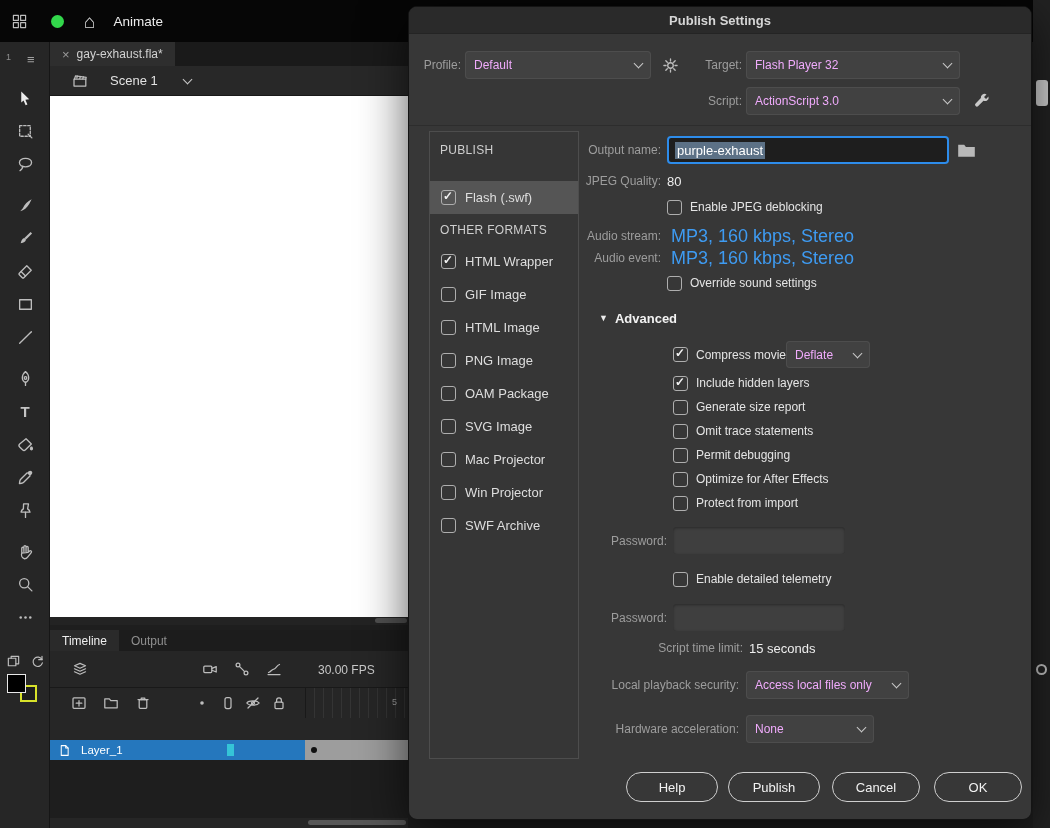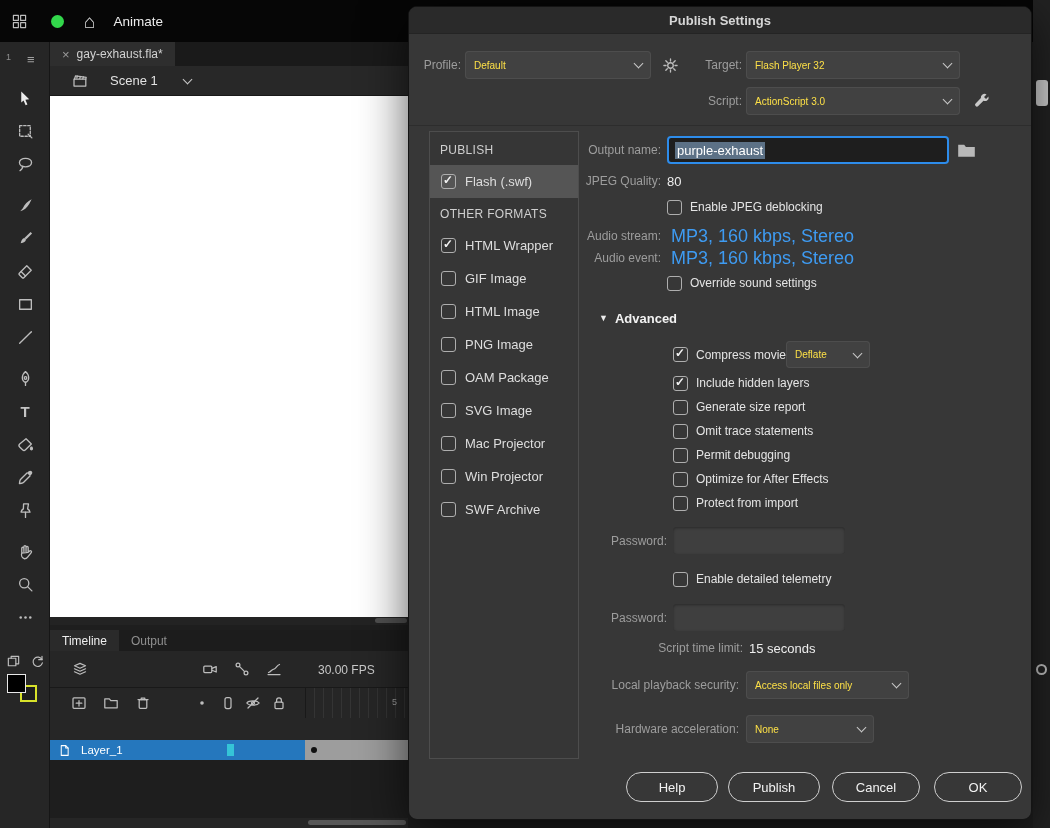--- a/index.html
+++ b/index.html
@@ -66,28 +66,28 @@
 
 
 #rstrip{position:absolute;left:1033px;top:0;width:17px;height:828px;background:#222222;}
 #rpill{position:absolute;left:3px;top:80px;width:12px;height:26px;background:#cfcfcf;border-radius:3px;}
 #rring{position:absolute;left:3px;top:664px;width:11px;height:11px;border:2px solid #c4c4c4;border-radius:50%;}
 
 
 #dlg{position:absolute;left:408px;top:6px;width:624px;height:814px;background:#373737;border:1px solid #141414;border-radius:9px;box-shadow:0 12px 48px rgba(0,0,0,.65);}
 #dlg-title{height:27px;background:#2a2a2a;border-radius:8px 8px 0 0;display:flex;align-items:center;justify-content:center;font-size:13px;font-weight:bold;color:#d6d6d6;border-bottom:1px solid #242424;}
 .dl{position:absolute;font-size:12px;color:#9d9d9d;text-align:right;}
-.dd{background:#414141;border-radius:4px;box-shadow:inset 0 0 0 1px #4d4d4d;display:flex;align-items:center;padding:0 9px;font-size:10px;color:#fde047;}
+.dd{background:#414141;border-radius:4px;box-shadow:inset 0 0 0 1px #4d4d4d;display:flex;align-items:center;padding:0 9px;font-size:12px;color:#f0abfc;}
 .dd .chev{margin-left:auto;}
 .iconbtn{position:absolute;width:26px;height:26px;display:flex;align-items:center;justify-content:center;border-radius:4px;}
 #hdr-sep{position:absolute;left:0;top:118px;width:622px;height:1px;background:#2d2d2d;}
 #plist{position:absolute;left:20px;top:124px;width:150px;height:628px;border:1px solid #4d4d4d;background:#363636;padding-top:2px;}
 .psec{height:31px;display:flex;align-items:center;padding-left:10px;font-size:12px;color:#cfcfcf;letter-spacing:.3px;}
 .pitem{height:33px;display:flex;align-items:center;padding-left:11px;gap:9px;}
-.pitem.selected{background:#555555;}
+.pitem.selected{background:#555555;margin-top:16px;}
 .plab{font-size:13px;color:#dedede;}
 .cb{width:15px;height:15px;border:1.5px solid #aeaeae;border-radius:3px;flex:0 0 auto;position:relative;background:transparent;}
 .cb.checked::before{content:"\2713";position:absolute;left:1px;top:-2px;font-size:12px;font-weight:bold;color:#f2f2f2;}
 .drow{position:absolute;display:flex;align-items:center;}
 .lab{font-size:12px;color:#9d9d9d;text-align:right;flex:0 0 auto;}
 .wval{font-size:13px;color:#ededed;margin-left:6px;}
 .link{font-size:18px;color:var(--link,#3e9bf2);margin-left:10px;}
 .clab{font-size:12px;color:#e4e4e4;margin-left:8px;}
 #out-input{width:282px;height:28px;background:#1e1e1e;border:2px solid var(--accent,#2d8ceb);border-radius:4px;display:flex;align-items:center;padding:0 6px;margin-left:6px;}
 #out-input .selection{font-size:13px;color:#ffffff;background:var(--selection,#5c7186);padding:1px 2px;white-space:nowrap;}

